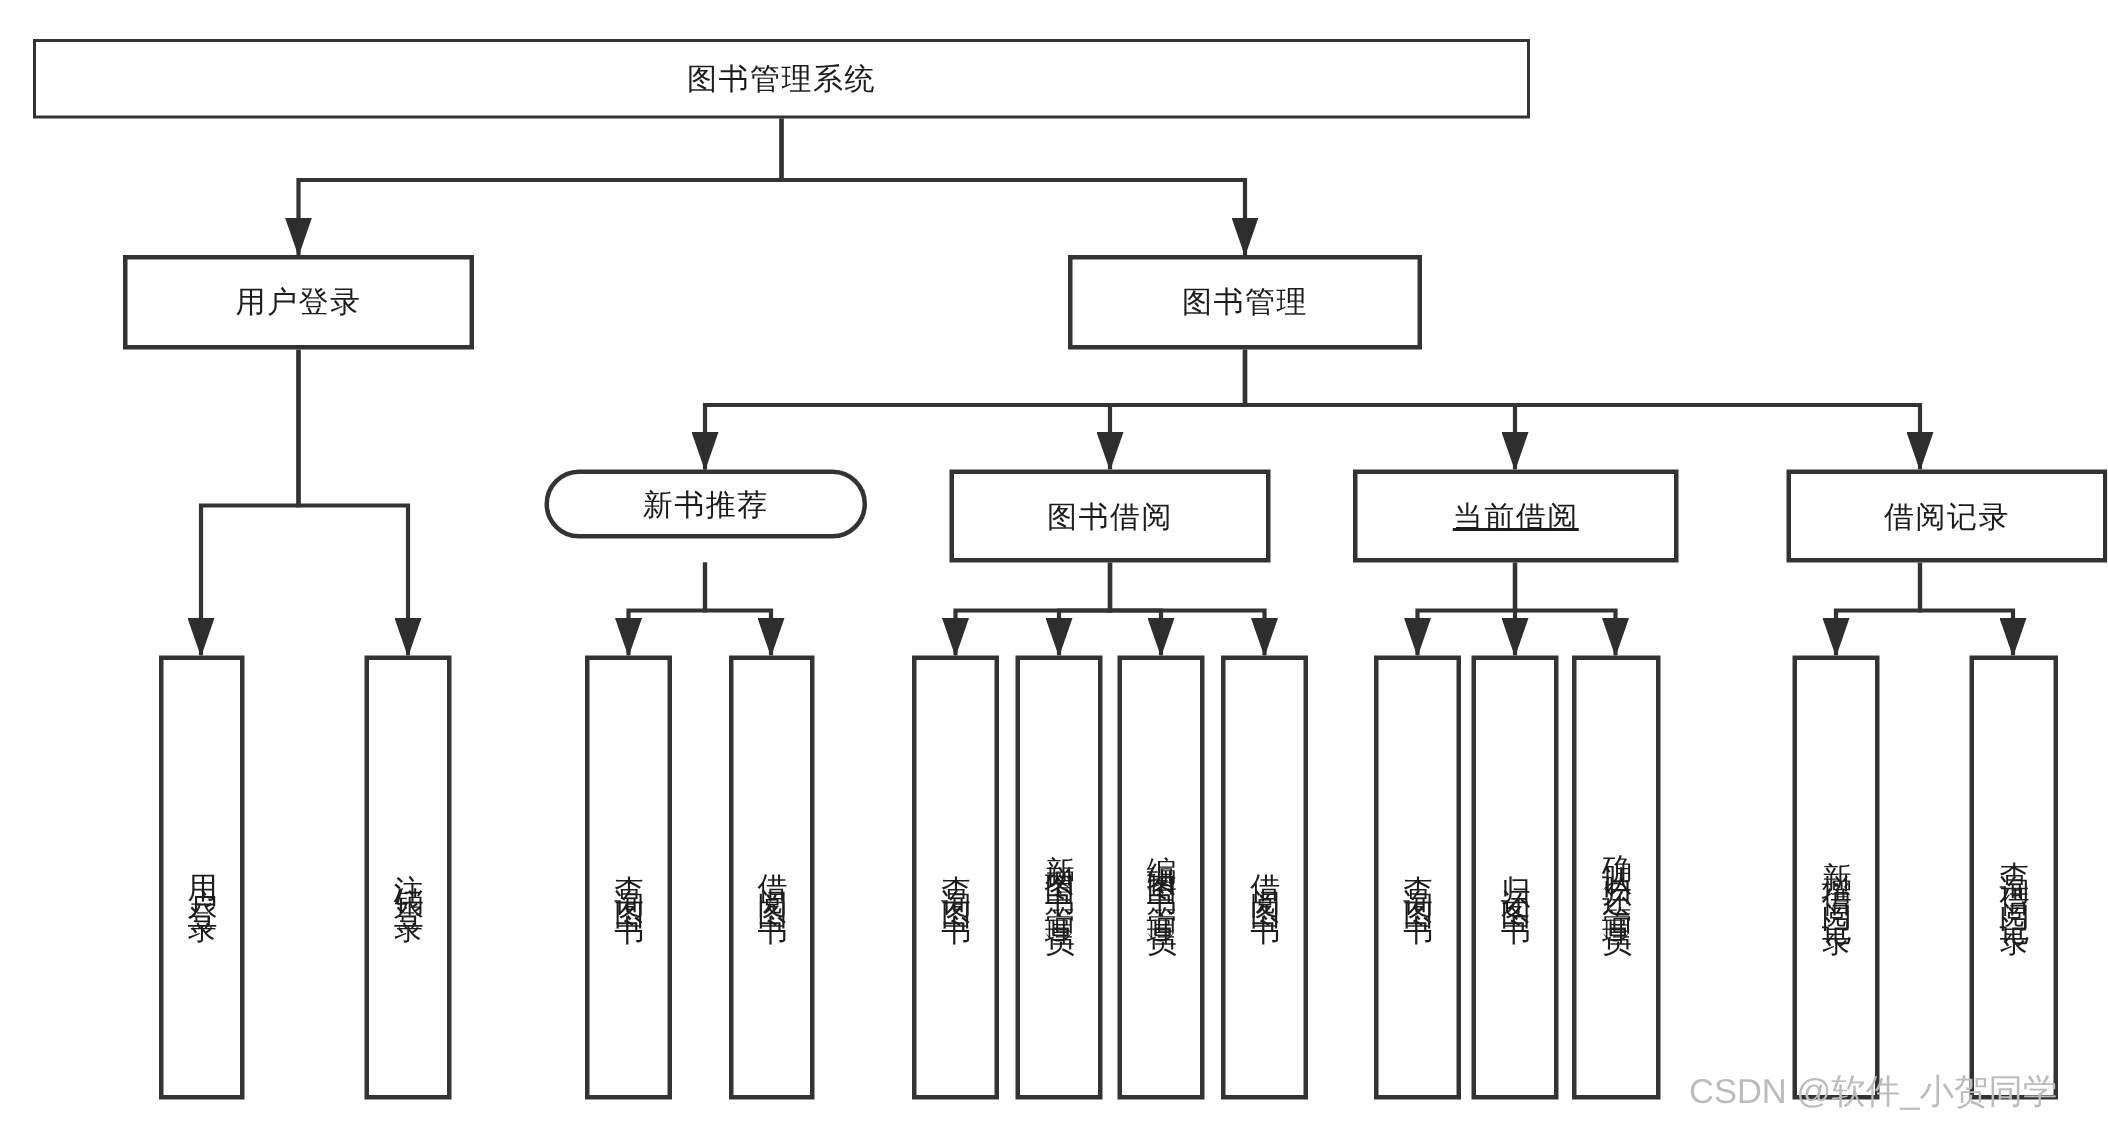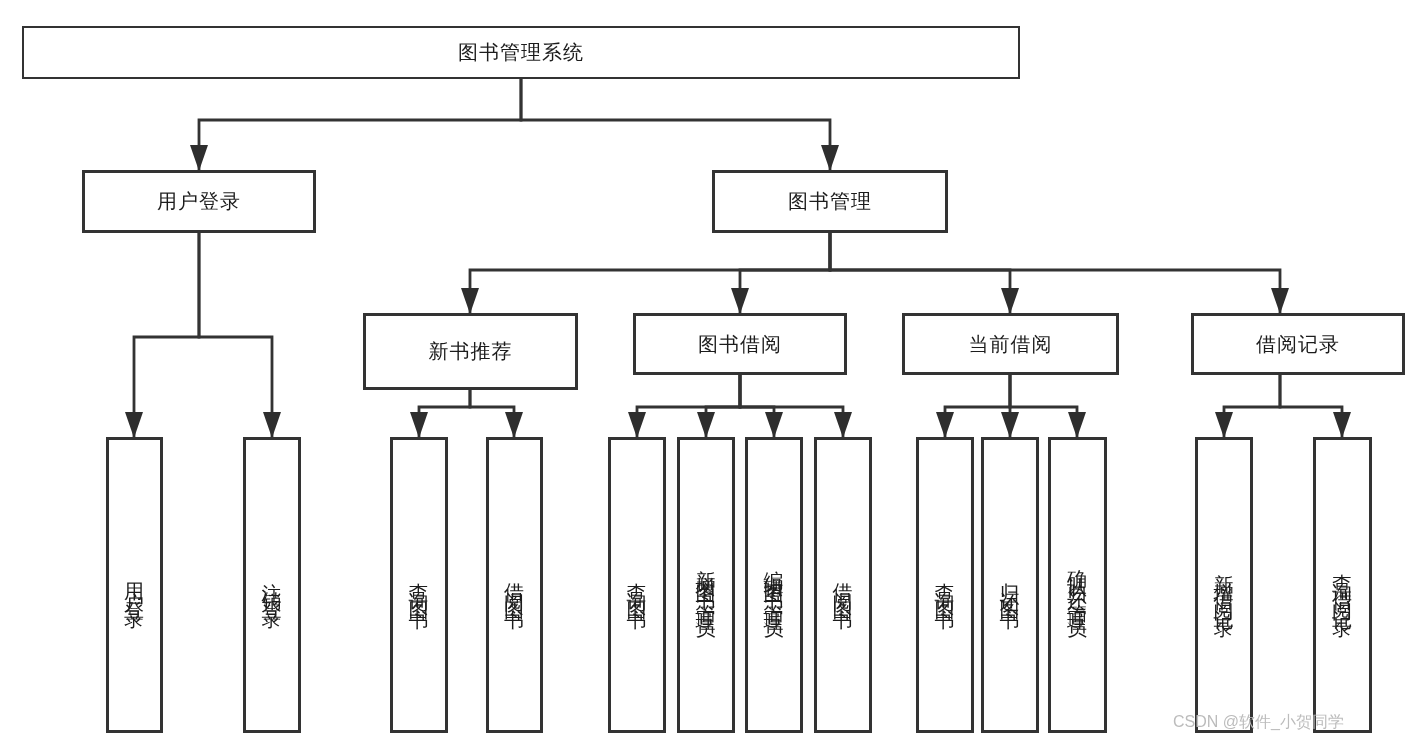--- a/index.html
+++ b/index.html
@@ -41,23 +41,23 @@
   .box .vlabel {
     writing-mode: vertical-rl;
     font-size: 20px;
     letter-spacing: 9px;
     line-height: 1;
     white-space: nowrap;
   }
 
   .watermark {
     position: absolute;
-    left: 1173px;
+    left: 1126px;
     top: 712px;
-    font-size: 16px;
+    font-size: 23px;
     color: #bcbcbc;
     z-index: 6;
     white-space: nowrap;
   }
 </style>
 </head>
 <body>
 
 <div class="canvas">
 
@@ -101,27 +101,27 @@
     <span class="hlabel">图书管理系统</span>
   </div>
 
   <div class="box" style="left:82px; top:170px; width:234px; height:63px;">
     <span class="hlabel">用户登录</span>
   </div>
   <div class="box" style="left:712px; top:170px; width:236px; height:63px;">
     <span class="hlabel">图书管理</span>
   </div>
 
-  <div class="box" style="left:363px; top:313px; width:215px; height:77px;">
+  <div class="box" style="left:363px; top:313px; width:215px; height:46px;border-radius:25px;">
     <span class="hlabel">新书推荐</span>
   </div>
   <div class="box" style="left:633px; top:313px; width:214px; height:62px;">
     <span class="hlabel">图书借阅</span>
   </div>
-  <div class="box" style="left:902px; top:313px; width:217px; height:62px;">
+  <div class="box" style="left:902px; top:313px; width:217px; height:62px;text-decoration:underline;">
     <span class="hlabel">当前借阅</span>
   </div>
   <div class="box" style="left:1191px; top:313px; width:214px; height:62px;">
     <span class="hlabel">借阅记录</span>
   </div>
 
   <div class="box" style="left:106px; top:437px; width:57px; height:296px;">
     <span class="vlabel">用户登录</span>
   </div>
   <div class="box" style="left:243px; top:437px; width:58px; height:296px;">

